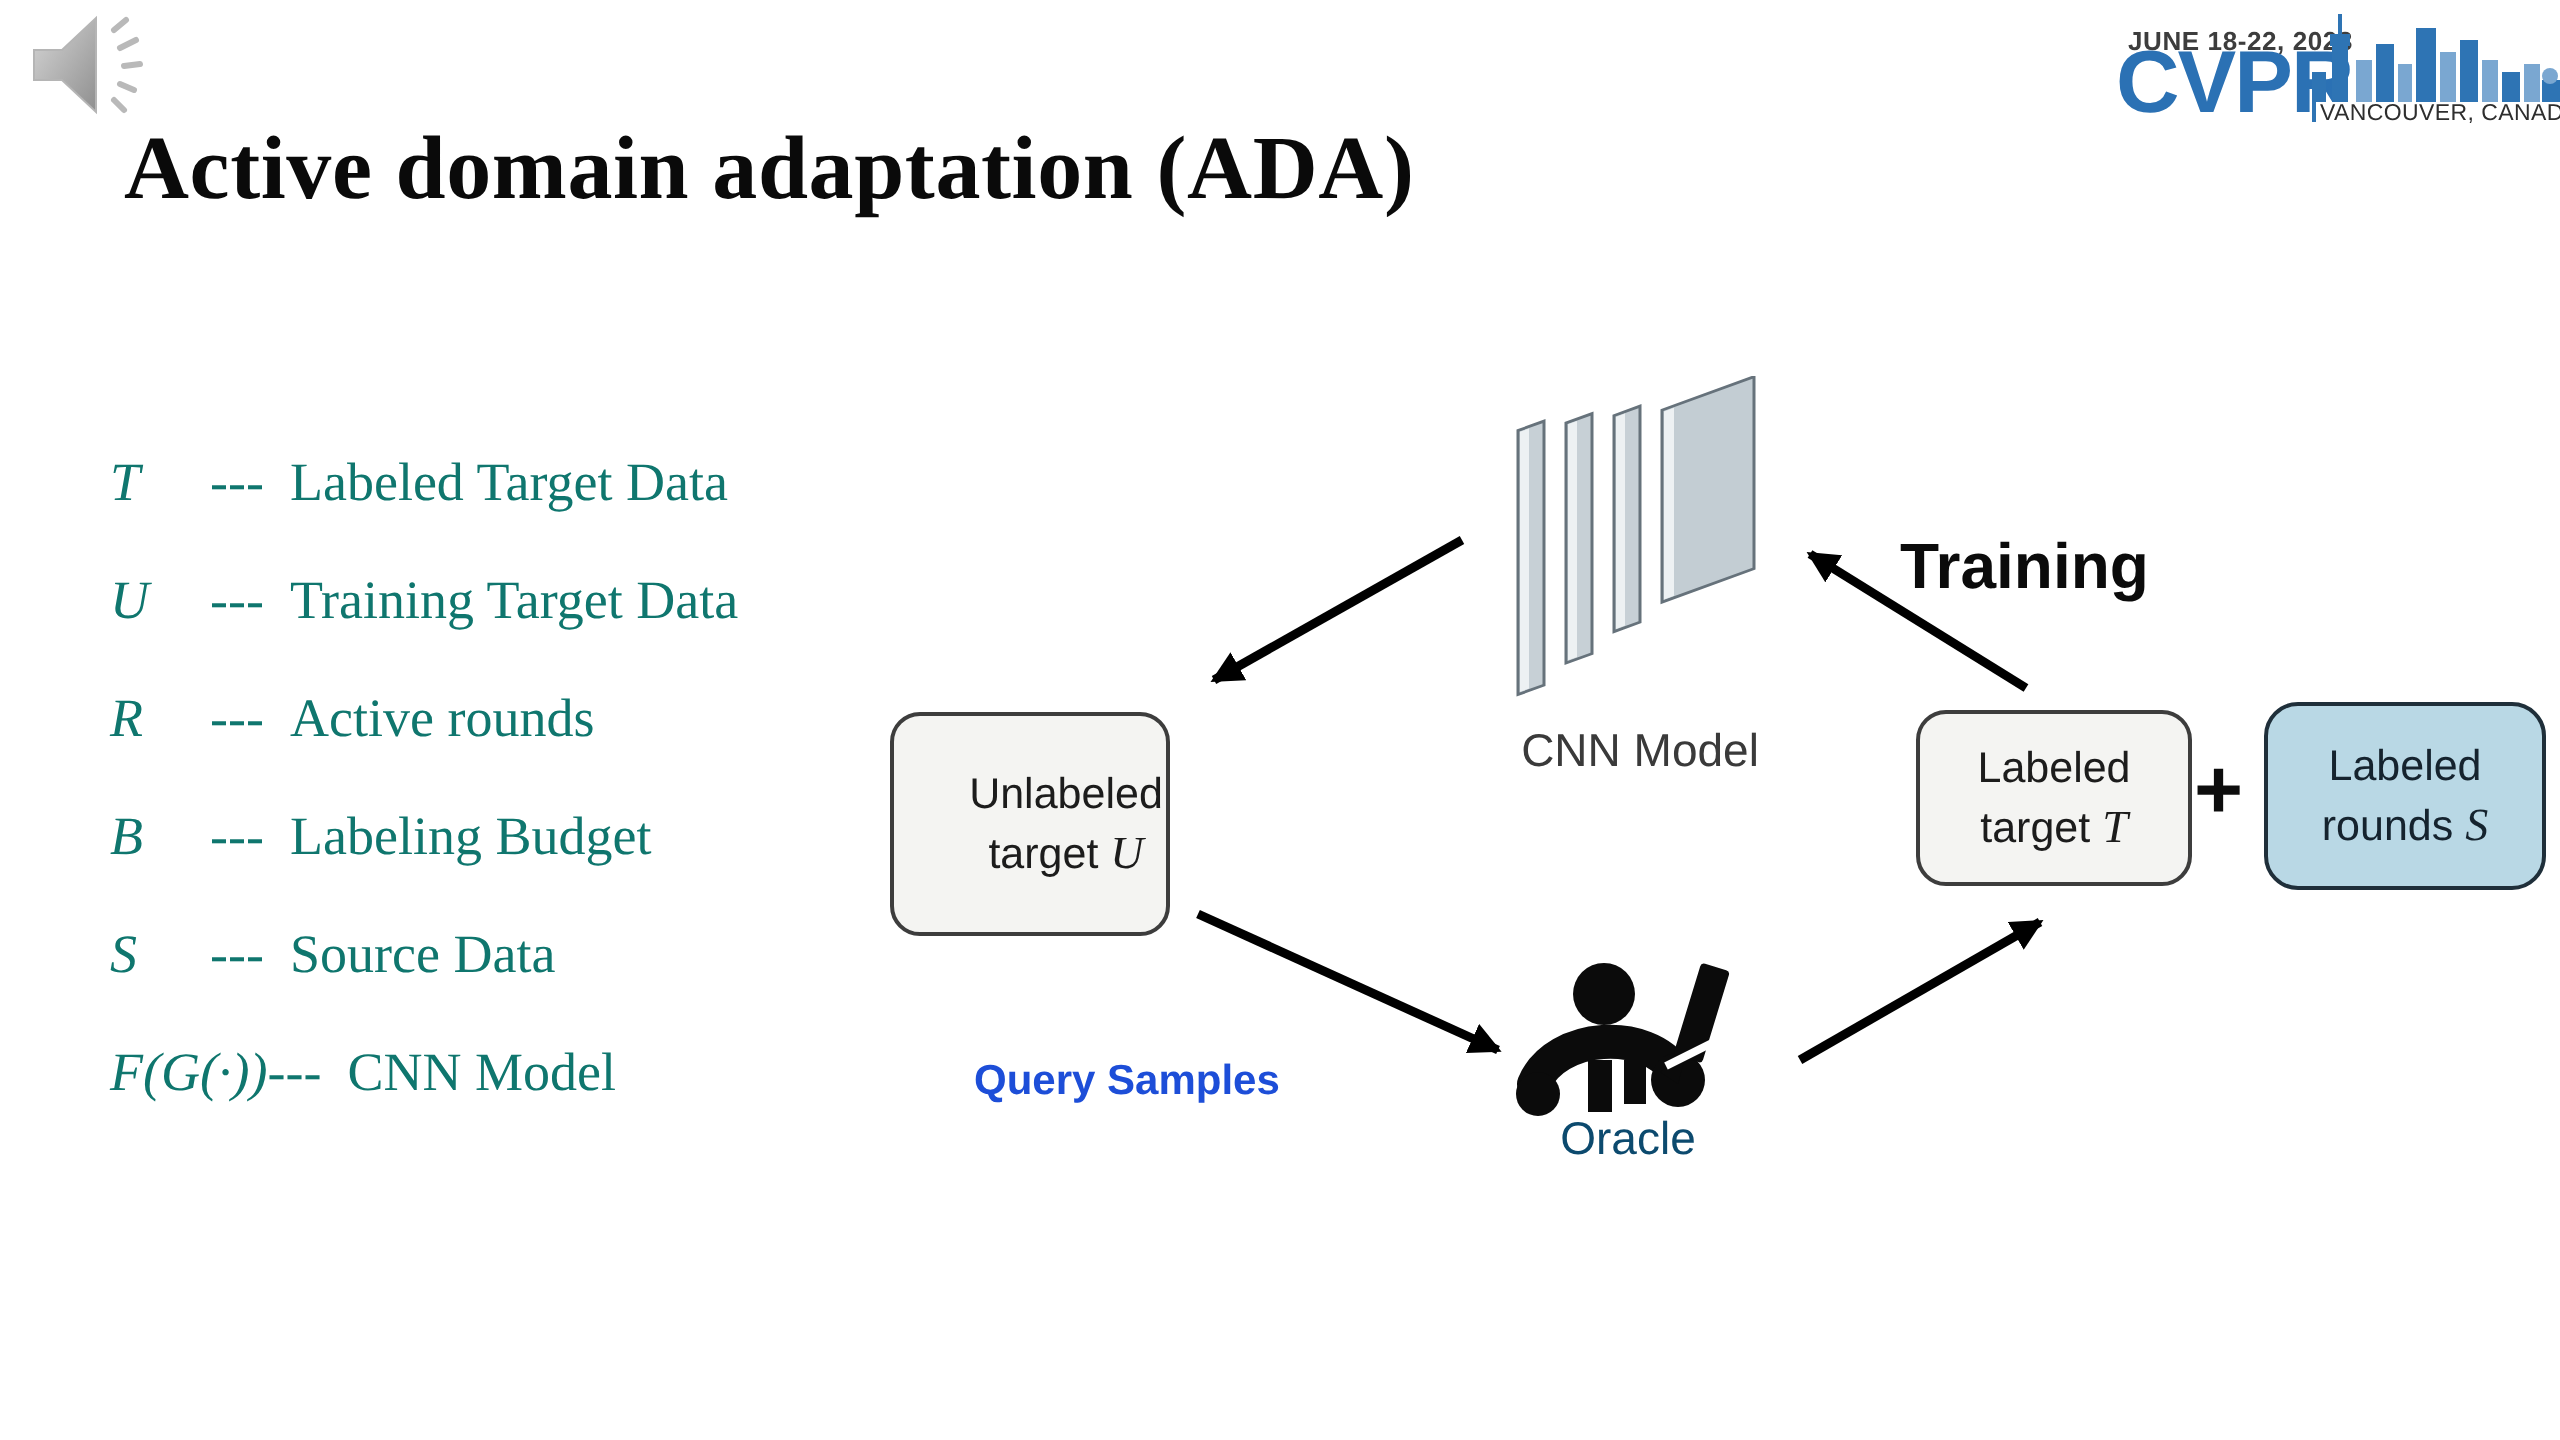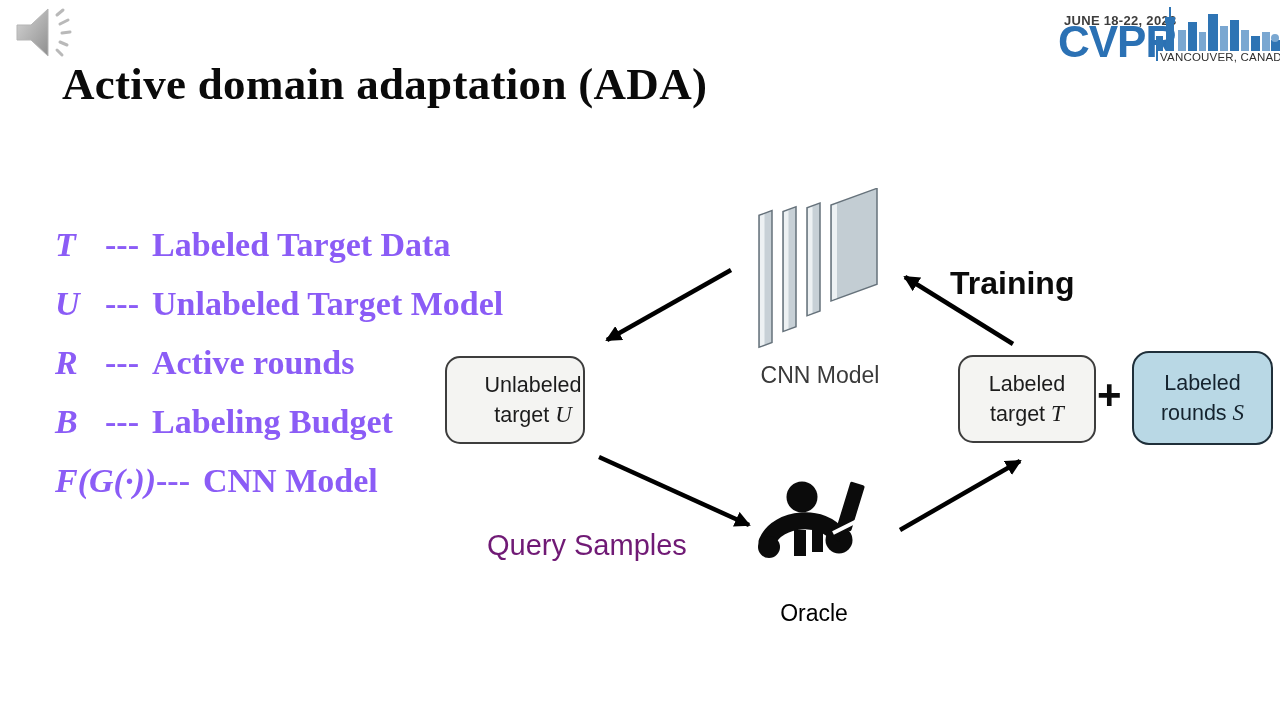--- a/index.html
+++ b/index.html
@@ -15,41 +15,41 @@
   .logo-name{position:absolute;left:4px;top:16px;font-size:44px;font-weight:bold;color:#2b71b4;letter-spacing:-1px;line-height:1;}
   .logo-skyline{position:absolute;left:102px;top:1px;}
   .logo-loc{position:absolute;left:104px;top:47px;font-size:11.5px;color:#2e2e2e;letter-spacing:0.2px;background:#fff;padding:0 2px;white-space:nowrap;}
 
   
   .title{position:absolute;left:62px;top:58px;margin:0;font-family:"Liberation Serif",serif;
          font-weight:bold;font-size:45px;color:#0a0a0a;letter-spacing:0.3px;white-space:nowrap;}
 
   
   .defs{position:absolute;left:55px;top:226px;}
-  .def-row{height:34px;margin-bottom:25px;font-family:"Liberation Serif",serif;font-size:34px;color:#8b5cf6;white-space:nowrap;font-weight:bold;}
+  .def-row{height:34px;margin-bottom:25px;font-family:"Liberation Serif",serif;font-size:27px;color:#0f766e;white-space:nowrap;}
   .def-sym{display:inline-block;min-width:50px;font-style:italic;}
   .def-sep{margin-right:13px;}
 
   
   .dbox{position:absolute;box-sizing:border-box;border:2px solid #3d3d3d;border-radius:15px;background:#f4f4f2;
         display:flex;flex-direction:column;align-items:center;justify-content:center;
         font-size:21.5px;color:#1c1c1c;line-height:29px;text-align:center;}
   .dbox .msym{font-family:"Liberation Serif",serif;font-style:italic;font-size:23px;}
-  .box-unlabeled{left:445px;top:356px;width:140px;height:88px;padding-left:36px;}
+  .box-unlabeled{left:445px;top:356px;width:140px;height:112px;padding-left:36px;}
   .box-ltarget{left:958px;top:355px;width:138px;height:88px;}
   .box-lsource{left:1132px;top:351px;width:141px;height:94px;background:#b9d8e5;border-color:#1f2f3a;color:#15232e;border-radius:17px;}
   .plus{position:absolute;left:1097px;top:374px;font-size:42px;font-weight:bold;color:#0d0d0d;line-height:1;}
 
   
   .cnn-icon{position:absolute;left:757px;top:188px;}
   .cnn-label{position:absolute;left:740px;top:362px;width:160px;text-align:center;font-size:23px;color:#3a3a3a;}
   .oracle-icon{position:absolute;left:758px;top:480px;}
-  .oracle-label{position:absolute;left:758px;top:600px;width:112px;text-align:center;font-size:23px;color:#000000;}
+  .oracle-label{position:absolute;left:758px;top:556px;width:112px;text-align:center;font-size:23px;color:#0c4a6e;}
   .training-label{position:absolute;left:950px;top:265px;font-size:32px;font-weight:bold;color:#0b0b0b;}
-  .query-label{position:absolute;left:487px;top:529px;font-size:29px;font-weight:normal;color:#701a75;}
+  .query-label{position:absolute;left:487px;top:529px;font-size:21px;font-weight:bold;color:#1d4ed8;}
 
   .arrows{position:absolute;left:0;top:0;width:1280px;height:720px;pointer-events:none;}
   .arrows line{stroke:#000;stroke-width:4.5px;}
 </style>
 </head>
 <body>
 
 <div class="slide">
 
   <div class="speaker">
@@ -98,27 +98,30 @@
     <div class="logo-loc">VANCOUVER, CANADA</div>
   </div>
 
   <h1 class="title">Active domain adaptation (ADA)</h1>
 
   <div class="defs">
     <div class="def-row">
       <span class="def-sym">T</span><span class="def-sep">---</span><span class="def-txt">Labeled Target Data</span>
     </div>
     <div class="def-row">
-      <span class="def-sym">U</span><span class="def-sep">---</span><span class="def-txt">Unlabeled Target Model</span>
+      <span class="def-sym">U</span><span class="def-sep">---</span><span class="def-txt">Training Target Data</span>
     </div>
     <div class="def-row">
       <span class="def-sym">R</span><span class="def-sep">---</span><span class="def-txt">Active rounds</span>
     </div>
     <div class="def-row">
       <span class="def-sym">B</span><span class="def-sep">---</span><span class="def-txt">Labeling Budget</span>
+    </div>
+    <div class="def-row">
+      <span class="def-sym">S</span><span class="def-sep">---</span><span class="def-txt">Source Data</span>
     </div>
     <div class="def-row">
       <span class="def-sym">F(G(·))</span><span class="def-sep">---</span><span class="def-txt">CNN Model</span>
     </div>
   </div>
 
   <svg class="arrows">
     <defs>
       <marker id="ah" markerUnits="userSpaceOnUse" markerWidth="18" markerHeight="16" refX="14" refY="8" orient="auto">
         <path d="M0,0 L16,8 L0,16 z" fill="#000"></path>

